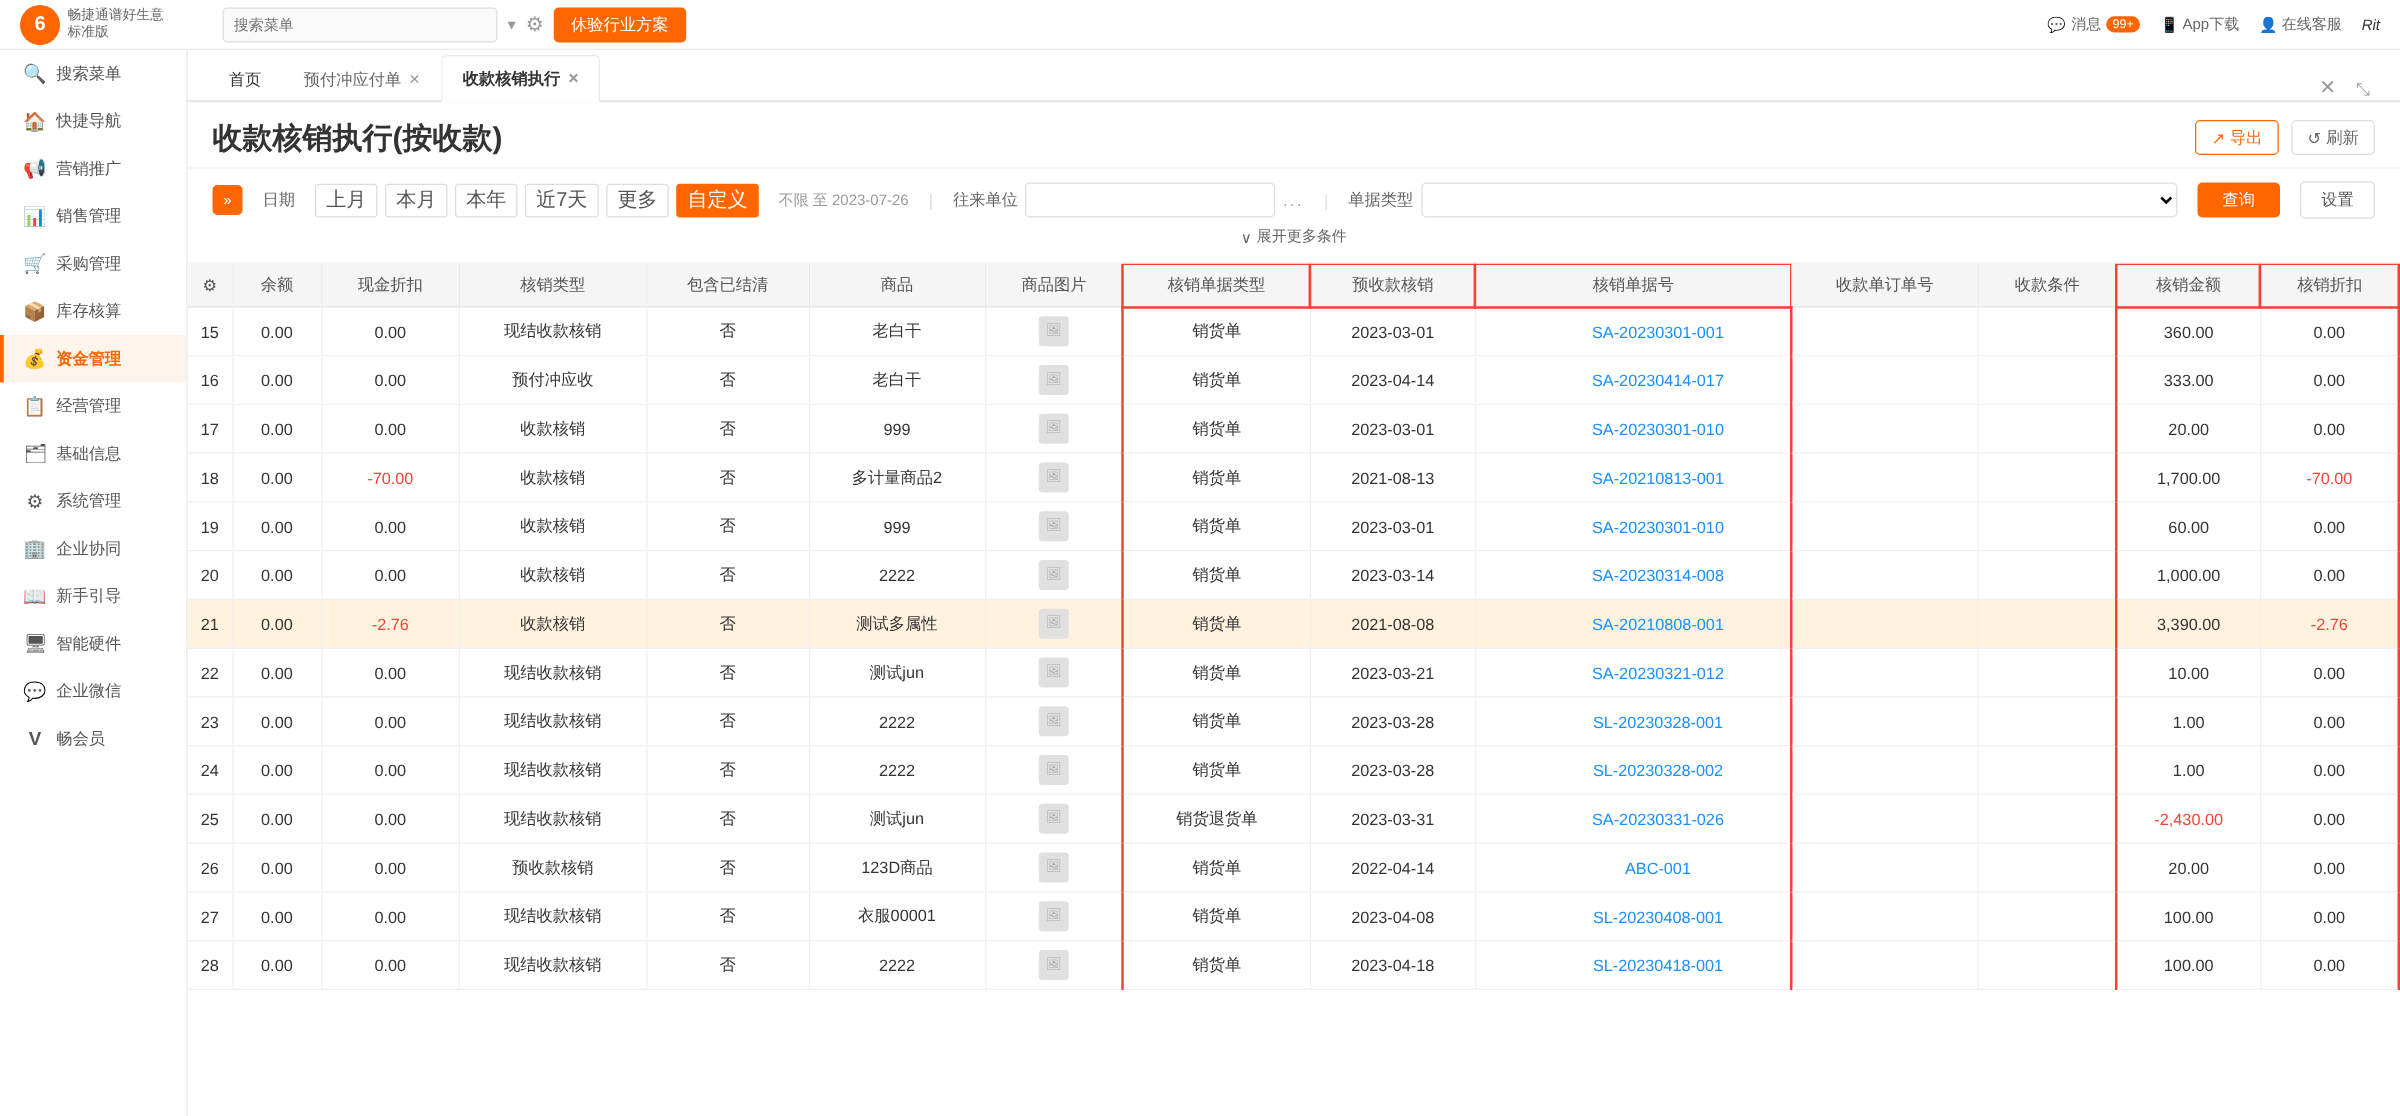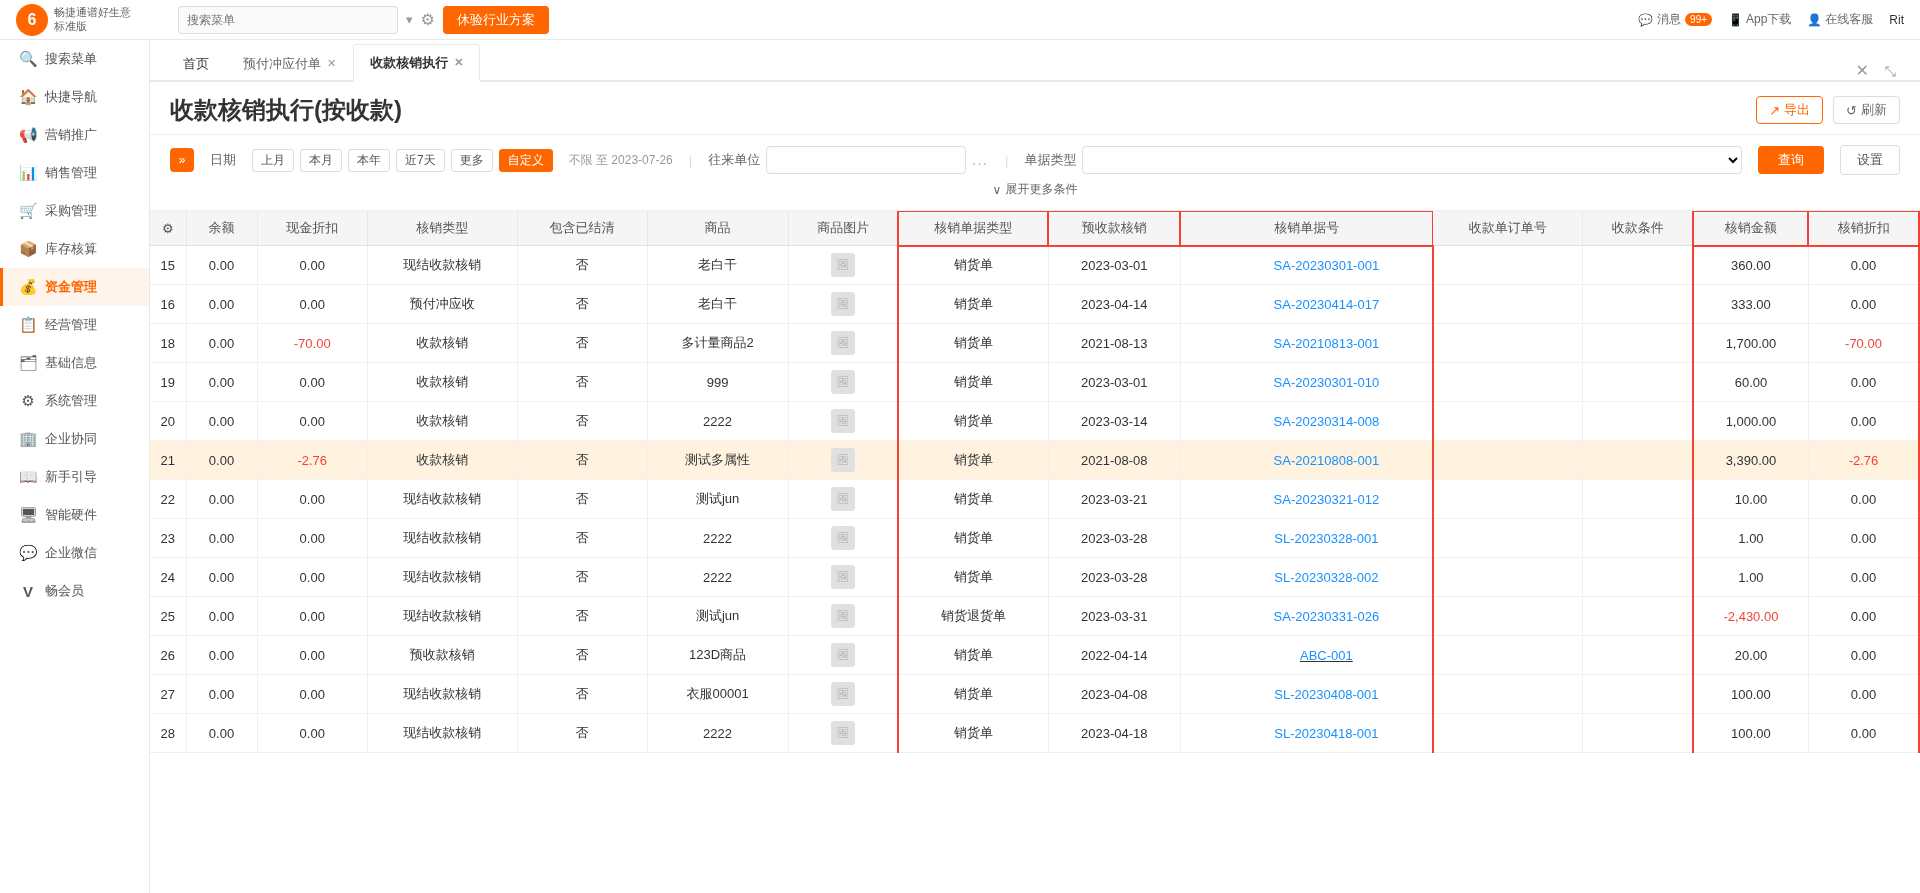--- a/index.html
+++ b/index.html
@@ -175,21 +175,21 @@
       display: flex; align-items: center; justify-content: center;
     }
     .filter-label { color: #666; font-size: 13px; }
     .filter-date-options { display: flex; gap: 6px; align-items: center; }
     .filter-date-btn {
       padding: 2px 8px;
       border: 1px solid #ddd;
       background: #fff;
       border-radius: 3px;
       cursor: pointer;
-      font-size: 12px;
+      font-size: 16px;
       color: #555;
     }
     .filter-date-btn.custom {
       background: #f60; color: #fff; border-color: #f60;
     }
     .filter-date-range { font-size: 12px; color: #999; }
     .filter-divider { color: #ddd; }
     .filter-input-wrap {
       display: flex; align-items: center; gap: 6px;
     }
@@ -302,21 +302,21 @@
       <span class="badge">99+</span>
     </span>
     <span style="display:flex;align-items:center;gap:3px;">
       <span>📱</span>
       <span>App下载</span>
     </span>
     <span style="display:flex;align-items:center;gap:3px;">
       <span>👤</span>
       <span>在线客服</span>
     </span>
-    <span style="color:#333;">Rit</span>
+    <span style="color:#333;font-style:italic;">Rit</span>
   </div>
 </div>
 
 <div class="layout">
 
   <div class="sidebar">
     <div class="sidebar-item">
       <span class="sidebar-icon">🔍</span>
       <span>搜索菜单</span>
     </div>
@@ -505,20 +505,40 @@
       <td>2023-04-14</td>
       <td style="border-right:2px solid #f44336;">
         <a class="link-text">SA-20230414-017</a>
       </td>
       <td></td>
       <td></td>
       <td class="" style="border-left:2px solid #f44336;">333.00</td>
       <td class="" style="border-right:2px solid #f44336;">0.00</td>
     </tr>
             <tr>
+      <td>17</td>
+      <td>0.00</td>
+      <td class="">0.00</td>
+      <td>收款核销</td>
+      <td>否</td>
+      <td>999</td>
+      <td style="text-align:center;">
+        <span style="display:inline-block;width:24px;height:24px;background:#e0e0e0;border-radius:3px;line-height:24px;font-size:10px;color:#aaa;">🖼</span>
+      </td>
+      <td style="border-left:2px solid #f44336;">销货单</td>
+      <td>2023-03-01</td>
+      <td style="border-right:2px solid #f44336;">
+        <a class="link-text">SA-20230301-010</a>
+      </td>
+      <td></td>
+      <td></td>
+      <td class="" style="border-left:2px solid #f44336;">20.00</td>
+      <td class="" style="border-right:2px solid #f44336;">0.00</td>
+    </tr>
+            <tr>
       <td>18</td>
       <td>0.00</td>
       <td class="negative">-70.00</td>
       <td>收款核销</td>
       <td>否</td>
       <td>多计量商品2</td>
       <td style="text-align:center;">
         <span style="display:inline-block;width:24px;height:24px;background:#e0e0e0;border-radius:3px;line-height:24px;font-size:10px;color:#aaa;">🖼</span>
       </td>
       <td style="border-left:2px solid #f44336;">销货单</td>
@@ -676,21 +696,21 @@
       <td>0.00</td>
       <td class="">0.00</td>
       <td>预收款核销</td>
       <td>否</td>
       <td>123D商品</td>
       <td style="text-align:center;">
         <span style="display:inline-block;width:24px;height:24px;background:#e0e0e0;border-radius:3px;line-height:24px;font-size:10px;color:#aaa;">🖼</span>
       </td>
       <td style="border-left:2px solid #f44336;">销货单</td>
       <td>2022-04-14</td>
-      <td style="border-right:2px solid #f44336;text-decoration:underline;">
+      <td style="border-right:2px solid #f44336;">
         <a class="link-text">ABC-001</a>
       </td>
       <td></td>
       <td></td>
       <td class="" style="border-left:2px solid #f44336;">20.00</td>
       <td class="" style="border-right:2px solid #f44336;">0.00</td>
     </tr>
             <tr>
       <td>27</td>
       <td>0.00</td>

